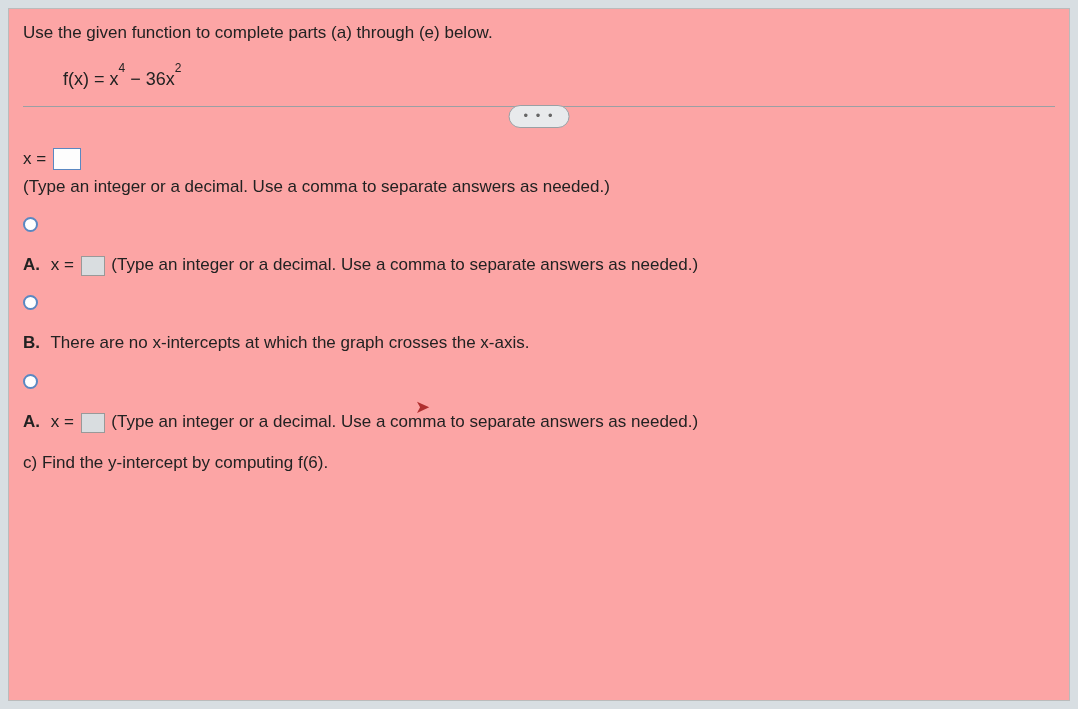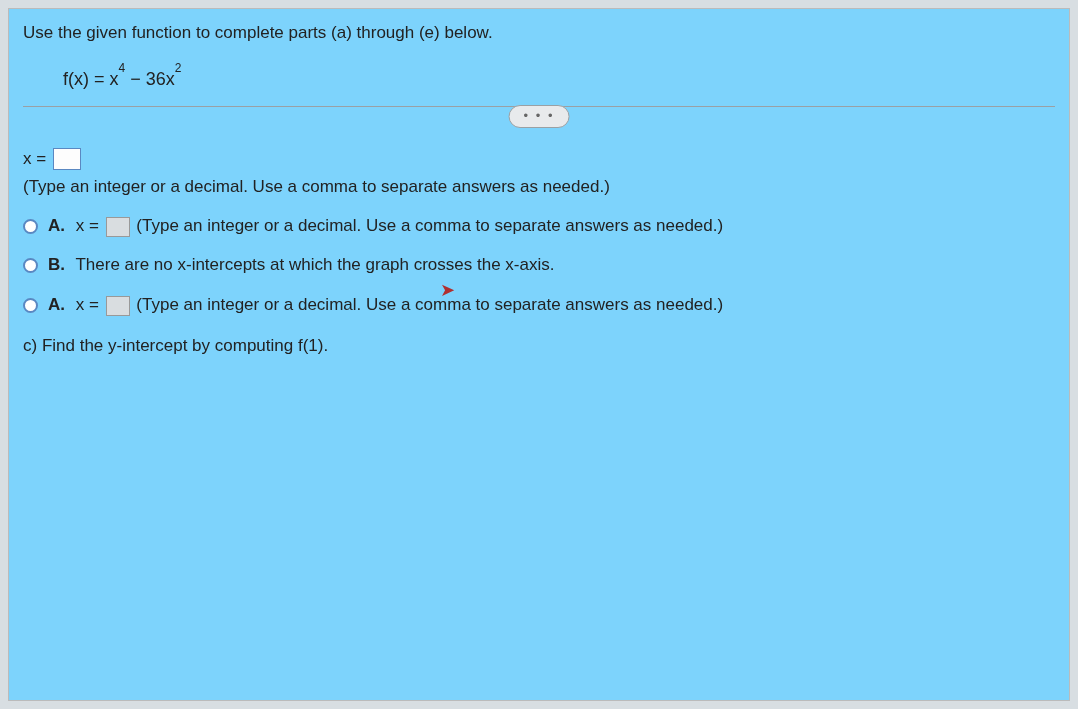--- a/index.html
+++ b/index.html
@@ -5,21 +5,21 @@
   * { box-sizing: border-box; margin: 0; padding: 0; }
   body {
     font-family: Arial, Helvetica, sans-serif;
     background: #d8dee2;
     padding: 8px;
     width: 1078px;
     height: 709px;
     overflow: hidden;
   }
   .page {
-    background: #7dd3fc;
+    background: #fca5a5;
     border: 1px solid #bbb;
     padding: 12px 14px;
     height: 693px;
     color: #222;
     font-size: 17px;
     line-height: 1.45;
   }
   .instruction { margin-bottom: 10px; }
   .formula { margin-left: 40px; margin-top: 20px; margin-bottom: 14px; font-size: 18px; }
   .formula sup { font-size: 12px; position: relative; top: -6px; }
@@ -53,21 +53,21 @@
     margin: 0 2px;
   }
   .inputbox.small {
     width: 24px; height: 20px;
     background: #d9dde0;
     border: 1px solid #999;
   }
   .hint { margin-bottom: 14px; }
   .question { margin: 10px 0 14px 0; }
   .choices { margin: 8px 0 16px 0; }
-  .choice { display: flex; align-items: baseline; gap: 10px; margin: 10px 0 14px 0; }
+  .choice { display: flex; align-items: baseline; gap: 24px; margin: 10px 0 14px 0; flex-direction: column; }
   .radio {
     width: 15px; height: 15px;
     border: 2px solid #5a88c2;
     border-radius: 50%;
     flex: 0 0 15px;
     position: relative;
     top: 3px;
     cursor: pointer;
     background: #fff;
   }
@@ -131,15 +131,15 @@
       <div class="choice-text rel">
         <span class="choice-label">A.</span>
         <span>x =</span>
         <span class="inputbox small"></span>
         <span>(Type an integer or a decimal. Use a comma to separate answers as needed.)</span>
         <span class="cursor-arrow" style="left:392px; top:-16px;">➤</span>
       </div>
     </div>
   </div>
 
-  <div class="partc">c) Find the y-intercept by computing f(1).</div>
+  <div class="partc">c) Find the y-intercept by computing f(6).</div>
 
 </div>
 
 </body></html>

